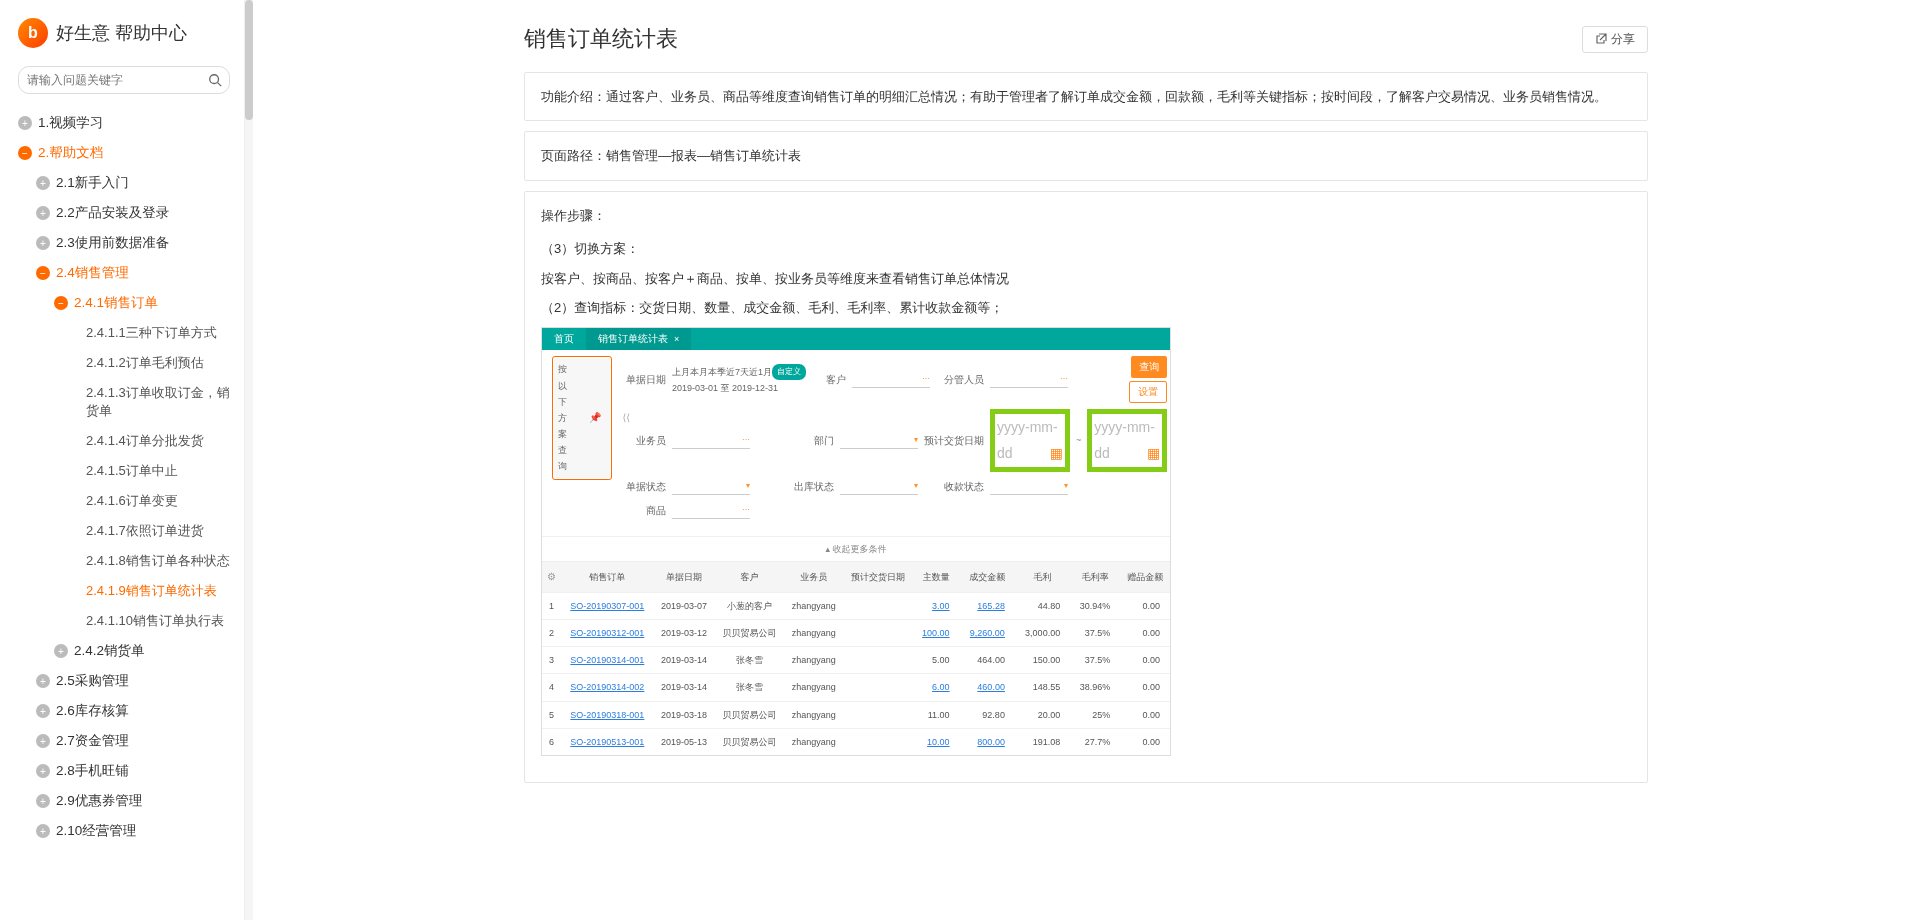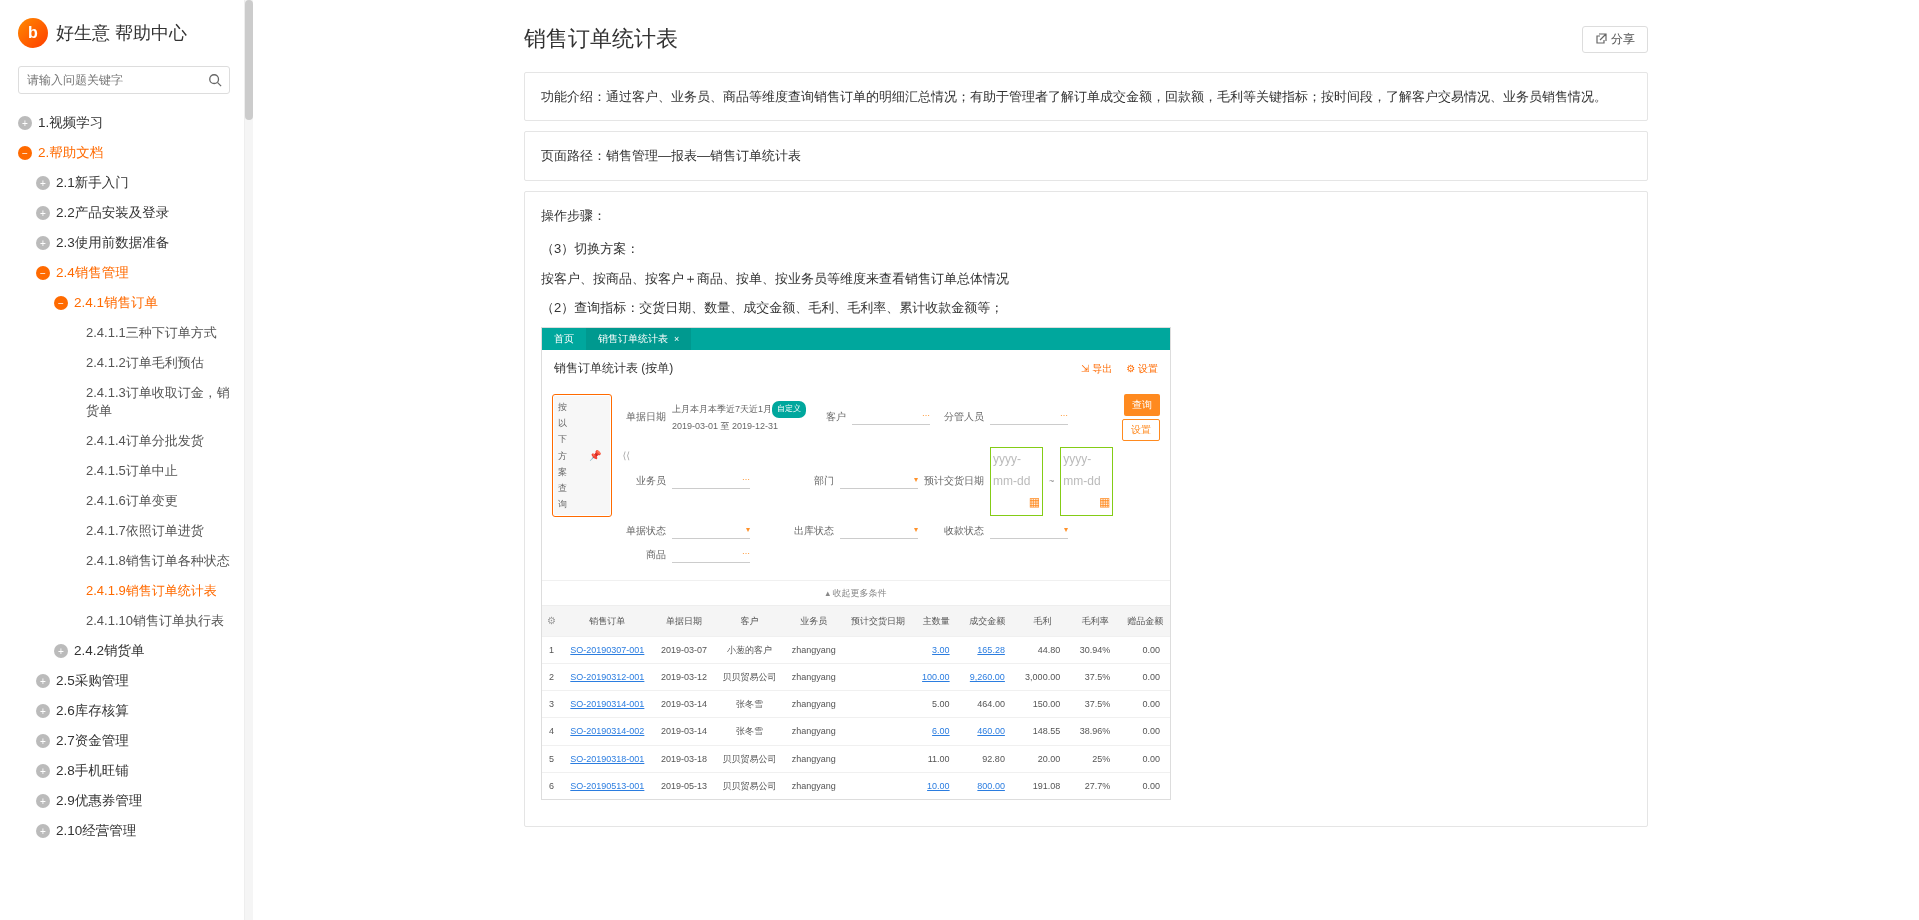--- a/index.html
+++ b/index.html
@@ -5,21 +5,21 @@
 * { margin:0; padding:0; box-sizing:border-box; }
 body { font-family:"Microsoft YaHei","PingFang SC",-apple-system,sans-serif; font-size:13px; color:#333; background:#fff; overflow:hidden; }
 .app { display:flex; height:100vh; }
 .sidebar { width:245px; flex-shrink:0; border-right:1px solid #eee; display:flex; flex-direction:column; padding:18px 14px 10px 18px; overflow-y:auto; }
 .scrollbar-track { width:8px; background:#f5f5f5; flex-shrink:0; position:relative; }
 .scrollbar-thumb { position:absolute; top:0; left:0; width:8px; height:120px; background:#ccc; border-radius:4px; }
 .logo-row { display:flex; align-items:center; gap:8px; margin-bottom:18px; }
 .logo-badge { width:30px; height:30px; border-radius:50%; background:linear-gradient(135deg,#ff8a00,#ff3d00); display:flex; align-items:center; justify-content:center; color:#fff; font-weight:bold; font-size:16px; }
 .logo-text { font-size:18px; color:#333; font-weight:500; }
 .search-box { position:relative; margin-bottom:14px; }
-.search-input { width:100%; border:1px solid #ddd; border-radius:3px; padding:6px 28px 6px 8px; font-size:12px; outline:none; }
+.search-input { width:100%; border:1px solid #ddd; border-radius:11px; padding:6px 28px 6px 8px; font-size:12px; outline:none; }
 .search-icon { position:absolute; right:8px; top:50%; transform:translateY(-50%); width:14px; height:14px; }
 .nav { list-style:none; }
 .nav li { list-style:none; }
 .nav-item { display:flex; align-items:center; gap:6px; padding:6px 0; cursor:pointer; font-size:13.5px; color:#333; }
 .nav-item.orange { color:#ff6a00; }
 .exp-icon { width:14px; height:14px; border-radius:50%; display:inline-flex; align-items:center; justify-content:center; font-size:10px; color:#fff; flex-shrink:0; }
 .exp-plus { background:#bbb; }
 .exp-minus { background:#ff6a00; }
 .nav .l1 { padding-left:0; }
 .nav .l2 { padding-left:18px; }
@@ -57,21 +57,21 @@
 .ss-frow { display:flex; align-items:center; margin-bottom:6px; gap:6px; }
 .ss-flabel { width:48px; font-size:10px; color:#666; text-align:right; }
 .ss-finput { border-bottom:1px solid #ccc; width:78px; height:16px; position:relative; }
 .ss-finput .dd { position:absolute; right:0; top:0; font-size:8px; color:#ff922b; }
 .ss-date-links { font-size:9px; color:#666; display:flex; align-items:center; }
 .ss-date-links .pill { background:#00a79d; color:#fff; padding:1px 5px; border-radius:7px; font-size:8px; }
 .ss-date-range { font-size:9px; color:#666; }
 .ss-right-btns { display:flex; flex-direction:column; gap:3px; align-items:flex-end; margin-left:auto; }
 .ss-btn-q { background:#ff8a1f; color:#fff; font-size:10px; padding:2px 8px; border-radius:2px; }
 .ss-btn-s { border:1px solid #ff8a1f; color:#ff8a1f; font-size:10px; padding:1px 8px; border-radius:2px; }
-.ss-dateinput { border:1px solid #84cc16; padding:1px 2px; font-size:12px; color:#bbb; width:53px; display:inline-block; position:relative; }
+.ss-dateinput { border:5px solid #84cc16; padding:1px 2px; font-size:14px; color:#bbb; width:80px; display:inline-block; position:relative; }
 .ss-dateinput .cal { color:#ff8a1f; float:right; }
 .ss-more { text-align:center; font-size:9px; color:#888; padding:4px 0; border-top:1px solid #f0f0f0; }
 .ss-table { width:100%; border-collapse:collapse; font-size:9px; }
 .ss-table th { background:#f5f5f5; padding:6px 4px; font-weight:normal; color:#555; border-top:1px solid #eee; }
 .ss-table td { padding:5px 4px; text-align:center; border-top:1px solid #f0f0f0; color:#555; }
 .ss-table td.r { text-align:right; padding-right:10px; }
 .ss-table td.link { color:#2b7de0; text-decoration:underline; }
 .ss-gear { font-size:10px; color:#999; }
 </style>
 </head>
@@ -257,27 +257,20 @@
         <p class="step-para">按客户、按商品、按客户＋商品、按单、按业务员等维度来查看销售订单总体情况</p>
         <p class="step-para">（2）查询指标：交货日期、数量、成交金额、毛利、毛利率、累计收款金额等；</p>
 
         <div class="screenshot">
           <div class="ss-tabs">
             <div class="ss-tab">首页</div>
             <div class="ss-tab active">
                 <span>销售订单统计表</span>
                 <span class="x">×</span>
               </div>
-          </div>
-          <div class="ss-header">
-            <div class="ss-header-title">销售订单统计表 (按单)</div>
-            <div class="ss-header-actions">
-              <span>⇲ <span>导出</span></span>
-              <span>⚙ <span>设置</span></span>
-            </div>
           </div>
           <div class="ss-filterbody">
             <div>
               <div class="ss-schemes">
                 <div class="ss-scheme-head">
                     <span>按以下方案查询</span>
                     <span class="ss-pin">📌</span>
                     <span class="ss-collapse">⟨⟨</span>
                   </div>
               </div>

